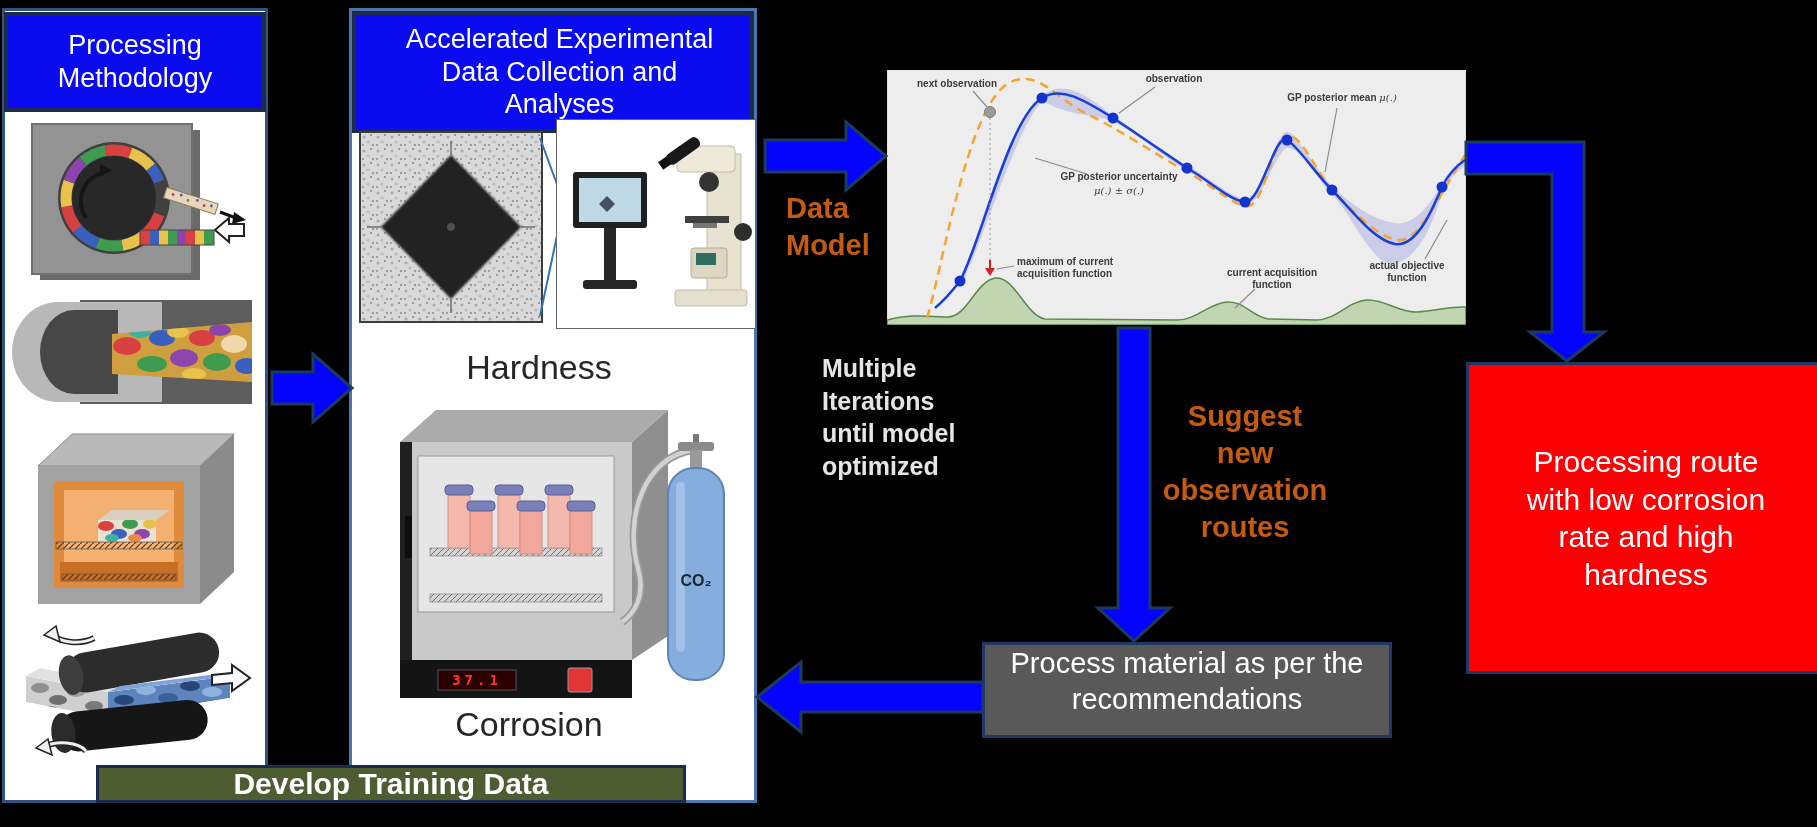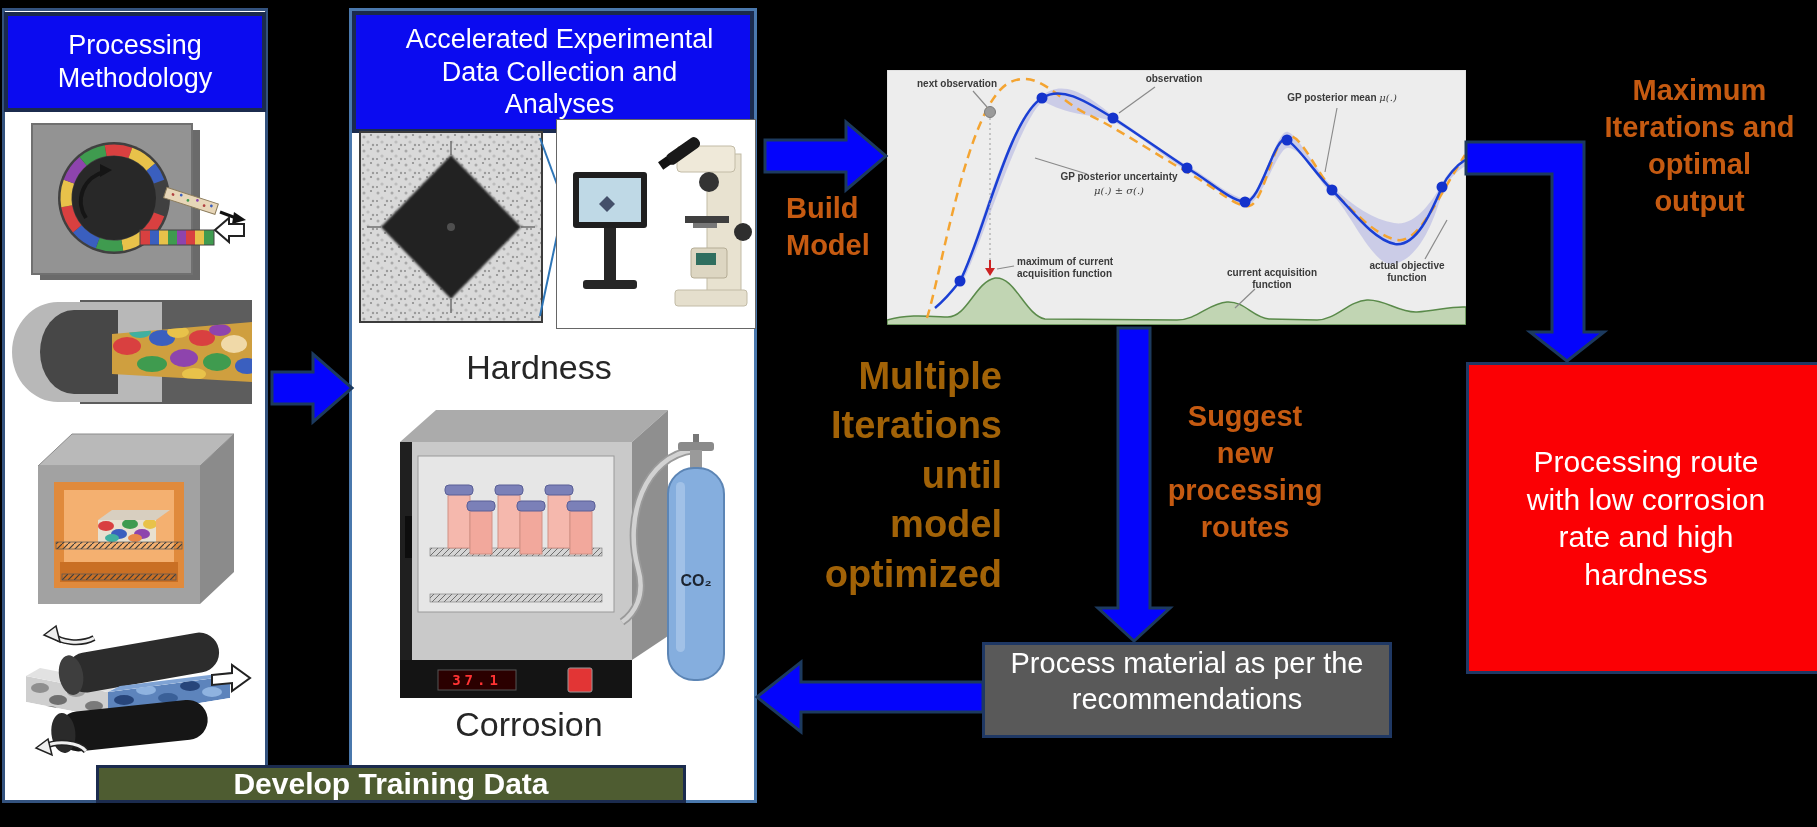--- a/index.html
+++ b/index.html
@@ -5,21 +5,21 @@
   html,body{margin:0;padding:0;background:#000;}
   #canvas{position:relative;width:1817px;height:827px;background:#000;overflow:hidden;
           font-family:"Liberation Sans",sans-serif;}
   .abs{position:absolute;}
   .panel{background:#fff;border:3px solid #3d64a0;box-sizing:border-box;}
   .bluebar{background:#0b0bf0;border:4px solid #1b2b4e;box-sizing:border-box;color:#fff;
            display:flex;align-items:center;justify-content:center;text-align:center;
            white-space:pre-line;line-height:1.22;}
   .pre{white-space:pre-line;}
   .otext{color:#C55A11;font-weight:bold;font-size:29px;line-height:1.28;text-align:center;}
-  .btext{color:#a16207;font-weight:bold;font-size:38px;line-height:1.30;text-align:right;}
+  .btext{color:#e5e5e5;font-weight:bold;font-size:25px;line-height:1.30;text-align:left;}
   .darklabel{color:#262626;font-size:34px;text-align:center;}
   .greenbar{background:#4e5c31;border:3px solid #1b2b4e;box-sizing:border-box;color:#fff;
             font-weight:bold;font-size:30px;display:flex;align-items:center;justify-content:center;}
   .redbox{background:#fb0004;border:3px solid #203864;box-sizing:border-box;color:#fff;
           font-size:30px;line-height:1.25;display:flex;align-items:center;justify-content:center;
           text-align:center;}
   .graybox{background:#595959;border:3px solid #1f3864;box-sizing:border-box;color:#fff;
            font-size:29px;line-height:1.25;display:flex;justify-content:center;
            text-align:center;}
   svg{display:block;}
@@ -375,27 +375,23 @@
     <span class="pre">Processing route
 with low corrosion
 rate and high
 hardness</span>
   </div>
   <div class="graybox abs" style="left:982px;top:642px;width:410px;height:96px;">
     <span class="pre">Process material as per the
 recommendations</span>
   </div>
 
-  <div class="otext abs pre" style="left:786px;top:190px;width:140px;text-align:left;">Build
+  <div class="otext abs pre" style="left:786px;top:190px;width:140px;text-align:left;">Data
 Model</div>
   <div class="btext abs pre" style="left:822px;top:352px;width:180px;">Multiple
 Iterations
 until model
 optimized</div>
   <div class="otext abs pre" style="left:1158px;top:398px;width:174px;">Suggest new
-processing
+observation
 routes</div>
-  <div class="otext abs pre" style="left:1582px;top:72px;width:235px;">Maximum
-Iterations and
-optimal
-output</div>
 
 </div>
 
 </body></html>

